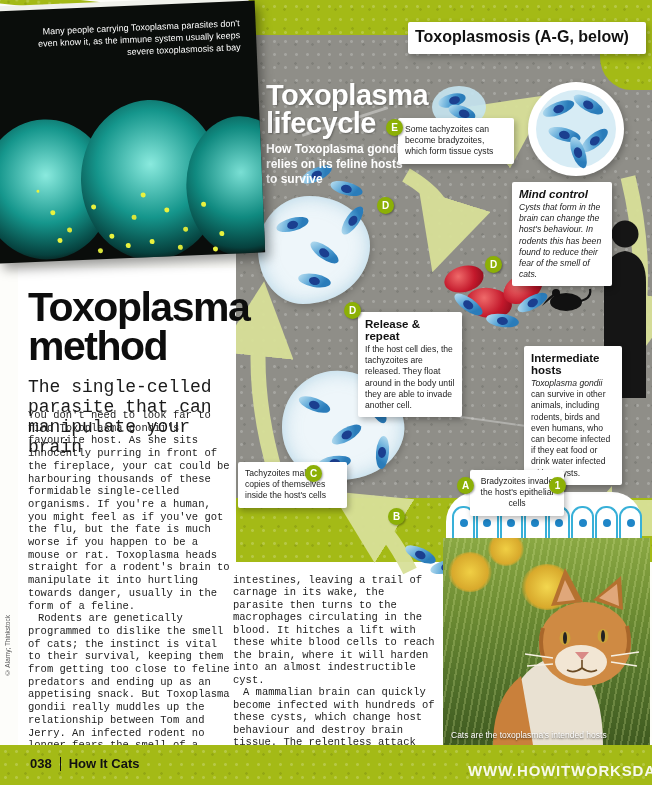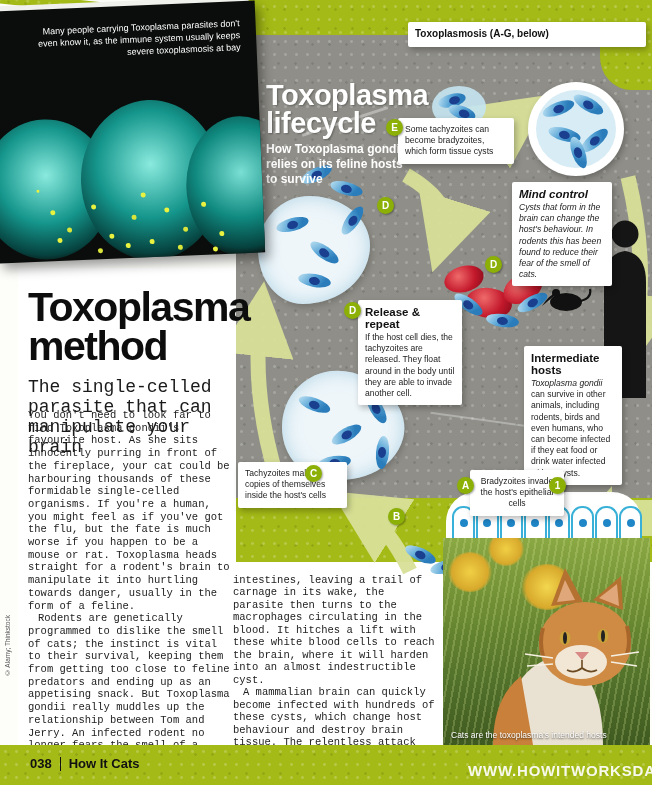--- a/index.html
+++ b/index.html
@@ -67,21 +67,21 @@
 
   <div class="abs" style="left:266px;top:82px;z-index:20;color:#fff;">
     <div style="font-size:29px;font-weight:bold;line-height:.95;letter-spacing:-.5px;text-shadow:1px 1px 2px rgba(0,0,0,.3);">
       <div>Toxoplasma</div>
       <div>lifecycle</div>
     </div>
     <div style="font-size:12px;font-weight:bold;line-height:1.25;width:150px;margin-top:5px;">How Toxoplasma gondii relies on its feline hosts to survive</div>
   </div>
 
   <div class="abs whitebox" style="left:408px;top:22px;width:224px;z-index:25;">
-    <div class="boxtitle" style="font-size:10px;">Toxoplasmosis (A-G, below)</div>
+    <div class="boxtitle" style="font-size:16px;">Toxoplasmosis (A-G, below)</div>
   </div>
 
   <div class="abs" style="left:528px;top:82px;width:96px;height:94px;border-radius:50%;background:#fff;box-shadow:2px 3px 6px rgba(0,0,0,.25);z-index:12;">
     <div class="abs" style="left:8px;top:8px;width:80px;height:78px;border-radius:50%;background:#d7ecf5;"></div>
     <div class="tachy" style="left:14px;top:20px;transform:rotate(-20deg);"></div>
     <div class="tachy" style="left:44px;top:16px;transform:rotate(30deg);"></div>
     <div class="tachy" style="left:20px;top:46px;transform:rotate(15deg);"></div>
     <div class="tachy" style="left:50px;top:52px;transform:rotate(-40deg);"></div>
     <div class="tachy" style="left:34px;top:64px;transform:rotate(70deg);"></div>
   </div>
@@ -150,21 +150,21 @@
 
   <div class="abs whitebox" style="left:398px;top:118px;width:102px;z-index:25;">
     <div class="boxtext">Some tachyzoites can become bradyzoites, which form tissue cysts</div>
   </div>
 
   <div class="abs whitebox" style="left:512px;top:182px;width:86px;z-index:25;font-style:italic;">
     <div class="boxtitle">Mind control</div>
     <div class="boxtext">Cysts that form in the brain can change the host's behaviour. In rodents this has been found to reduce their fear of the smell of cats.</div>
   </div>
 
-  <div class="abs whitebox" style="left:358px;top:300px;width:90px;z-index:25;">
+  <div class="abs whitebox" style="left:358px;top:312px;width:90px;z-index:25;">
     <div class="boxtitle">Release &amp; repeat</div>
     <div class="boxtext">If the host cell dies, the tachyzoites are released. They float around in the body until they are able to invade another cell.</div>
   </div>
 
   <div class="abs whitebox" style="left:524px;top:346px;width:84px;z-index:25;">
     <div class="boxtitle" style="line-height:1.05;">Intermediate hosts</div>
     <div class="boxtext">
       <span style="font-style:italic;">Toxoplasma gondii</span><span> can survive in other animals, including rodents, birds and even humans, who can become infected if they eat food or drink water infected with oocysts.</span>
     </div>
   </div>

